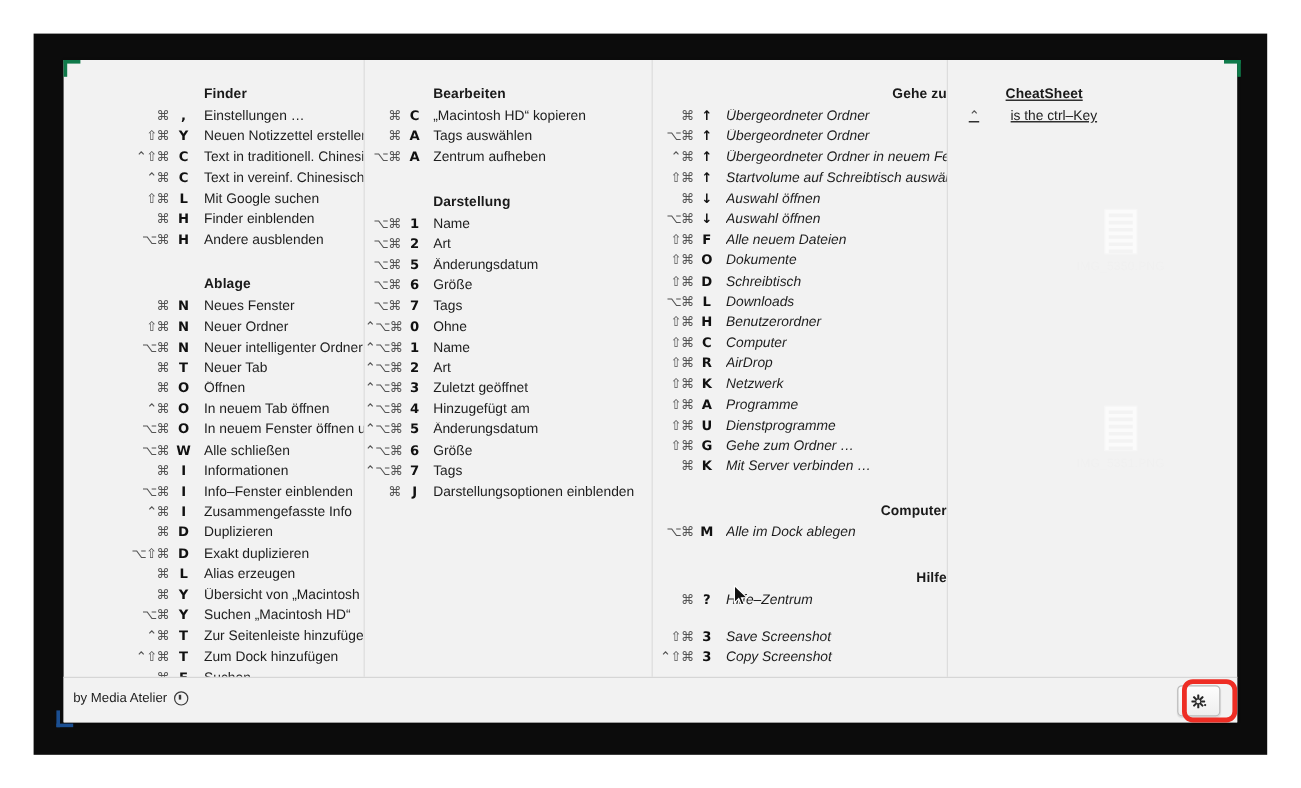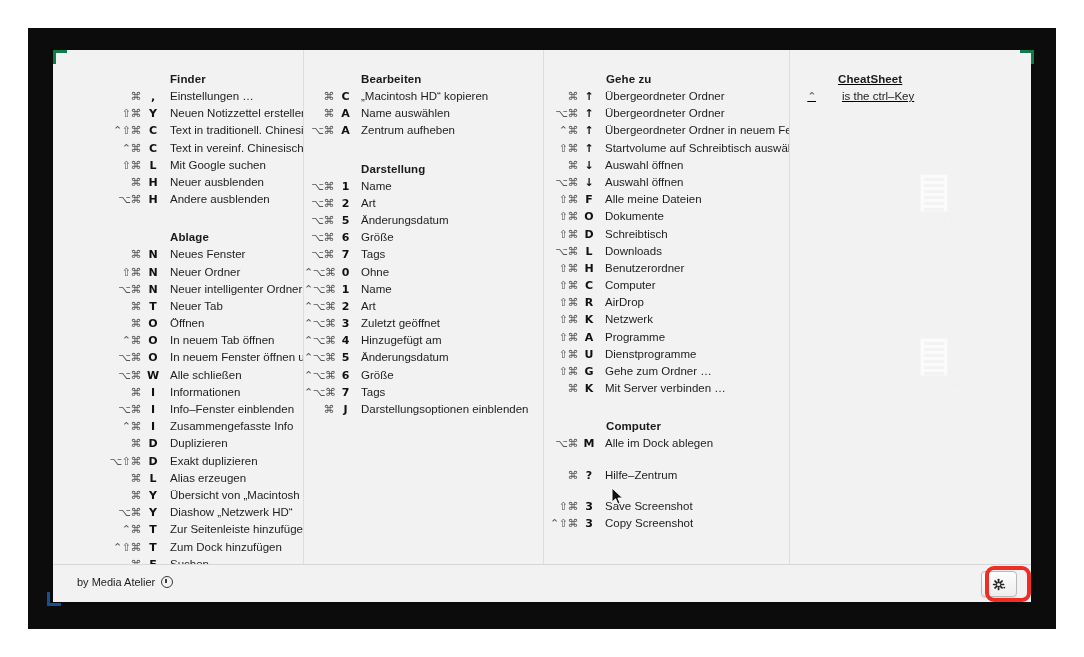--- a/index.html
+++ b/index.html
@@ -112,21 +112,21 @@
   .group-heading {
     font-size: 11.5px;
     font-weight: bold;
     color: #1a1a1a;
     padding: 7px 0 5px 0;
     margin-left: 117px;
     letter-spacing: .1px;
     white-space: nowrap;
   }
   #column-1 .group-heading { margin-left: 57px; }
-  #column-2 .group-heading { margin-left: 62px; }
+  #column-2 .group-heading { margin-left: 62px; text-align: right; }
   #column-3 .group-heading { margin-left: 48px; }
 
   .shortcut-row {
     display: flex;
     align-items: baseline;
     height: 17.2px;
     white-space: nowrap;
   }
   .sc-mods {
     flex: 0 0 auto;
@@ -156,41 +156,41 @@
   #column-0 .sc-mods { width: 88px; }
   #column-0 .sc-key  { width: 16px; margin-left: 4px; }
   #column-0 .sc-label{ margin-left: 9px; }
 
   #column-1 .sc-mods { width: 30px; }
   #column-1 .sc-key  { width: 15px; margin-left: 4px; }
   #column-1 .sc-label{ margin-left: 8px; }
 
   #column-2 .sc-mods { width: 34px; }
   #column-2 .sc-key  { width: 14px; margin-left: 4px; }
-  #column-2 .sc-label{ margin-left: 9px; }
+  #column-2 .sc-label{ margin-left: 9px; font-style: italic; }
 
   #column-3 .sc-mods { width: 26px; }
   #column-3 .sc-key  { width: 12px; margin-left: 4px; }
   #column-3 .sc-label{ margin-left: 10px; }
 
   .spacer-row { height: 14px; }
 
   
   #panel-footer {
     position: absolute;
     left: 0;
     bottom: 0;
     width: 978px;
     height: 37px;
     border-top: 1px solid #d6d6d6;
     background: #f2f2f2;
   }
   #footer-credit {
     position: absolute;
-    left: 24px;
+    left: 8px;
     top: 11px;
     font-size: 11px;
     color: #1d1d1d;
     display: flex;
     align-items: center;
     gap: 6px;
   }
   #footer-info-icon {
     display: inline-block;
     width: 10px;
@@ -303,21 +303,21 @@
           <span class="sc-label">Text in vereinf. Chinesisch konvertieren</span>
         </div>
         <div class="shortcut-row">
           <span class="sc-mods">⇧⌘</span>
           <span class="sc-key">L</span>
           <span class="sc-label">Mit Google suchen</span>
         </div>
         <div class="shortcut-row">
           <span class="sc-mods">⌘</span>
           <span class="sc-key">H</span>
-          <span class="sc-label">Neuer ausblenden</span>
+          <span class="sc-label">Finder einblenden</span>
         </div>
         <div class="shortcut-row">
           <span class="sc-mods">⌥⌘</span>
           <span class="sc-key">H</span>
           <span class="sc-label">Andere ausblenden</span>
         </div>
         <div class="spacer-row"></div>
         <div class="group-heading">Ablage</div>
         <div class="shortcut-row">
           <span class="sc-mods">⌘</span>
@@ -390,21 +390,21 @@
           <span class="sc-label">Alias erzeugen</span>
         </div>
         <div class="shortcut-row">
           <span class="sc-mods">⌘</span>
           <span class="sc-key">Y</span>
           <span class="sc-label">Übersicht von „Macintosh HD“</span>
         </div>
         <div class="shortcut-row">
           <span class="sc-mods">⌥⌘</span>
           <span class="sc-key">Y</span>
-          <span class="sc-label">Diashow „Netzwerk HD“</span>
+          <span class="sc-label">Suchen „Macintosh HD“</span>
         </div>
         <div class="shortcut-row">
           <span class="sc-mods">⌃⌘</span>
           <span class="sc-key">T</span>
           <span class="sc-label">Zur Seitenleiste hinzufügen</span>
         </div>
         <div class="shortcut-row">
           <span class="sc-mods">⌃⇧⌘</span>
           <span class="sc-key">T</span>
           <span class="sc-label">Zum Dock hinzufügen</span>
@@ -418,21 +418,21 @@
       <div class="sheet-column col-divider" id="column-1">
         <div class="group-heading">Bearbeiten</div>
         <div class="shortcut-row">
           <span class="sc-mods">⌘</span>
           <span class="sc-key">C</span>
           <span class="sc-label">„Macintosh HD“ kopieren</span>
         </div>
         <div class="shortcut-row">
           <span class="sc-mods">⌘</span>
           <span class="sc-key">A</span>
-          <span class="sc-label">Name auswählen</span>
+          <span class="sc-label">Tags auswählen</span>
         </div>
         <div class="shortcut-row">
           <span class="sc-mods">⌥⌘</span>
           <span class="sc-key">A</span>
           <span class="sc-label">Zentrum aufheben</span>
         </div>
         <div class="spacer-row"></div>
         <div class="group-heading">Darstellung</div>
         <div class="shortcut-row">
           <span class="sc-mods">⌥⌘</span>
@@ -533,21 +533,21 @@
           <span class="sc-label">Auswahl öffnen</span>
         </div>
         <div class="shortcut-row">
           <span class="sc-mods">⌥⌘</span>
           <span class="sc-key">↓</span>
           <span class="sc-label">Auswahl öffnen</span>
         </div>
         <div class="shortcut-row">
           <span class="sc-mods">⇧⌘</span>
           <span class="sc-key">F</span>
-          <span class="sc-label">Alle meine Dateien</span>
+          <span class="sc-label">Alle neuem Dateien</span>
         </div>
         <div class="shortcut-row">
           <span class="sc-mods">⇧⌘</span>
           <span class="sc-key">O</span>
           <span class="sc-label">Dokumente</span>
         </div>
         <div class="shortcut-row">
           <span class="sc-mods">⇧⌘</span>
           <span class="sc-key">D</span>
           <span class="sc-label">Schreibtisch</span>
@@ -598,20 +598,21 @@
           <span class="sc-label">Mit Server verbinden …</span>
         </div>
         <div class="spacer-row"></div>
         <div class="group-heading">Computer</div>
         <div class="shortcut-row">
           <span class="sc-mods">⌥⌘</span>
           <span class="sc-key">M</span>
           <span class="sc-label">Alle im Dock ablegen</span>
         </div>
         <div class="spacer-row"></div>
+        <div class="group-heading">Hilfe</div>
         <div class="shortcut-row">
           <span class="sc-mods">⌘</span>
           <span class="sc-key">?</span>
           <span class="sc-label">Hilfe–Zentrum</span>
         </div>
         <div class="spacer-row"></div>
         <div class="shortcut-row">
           <span class="sc-mods">⇧⌘</span>
           <span class="sc-key">3</span>
           <span class="sc-label">Save Screenshot</span>

